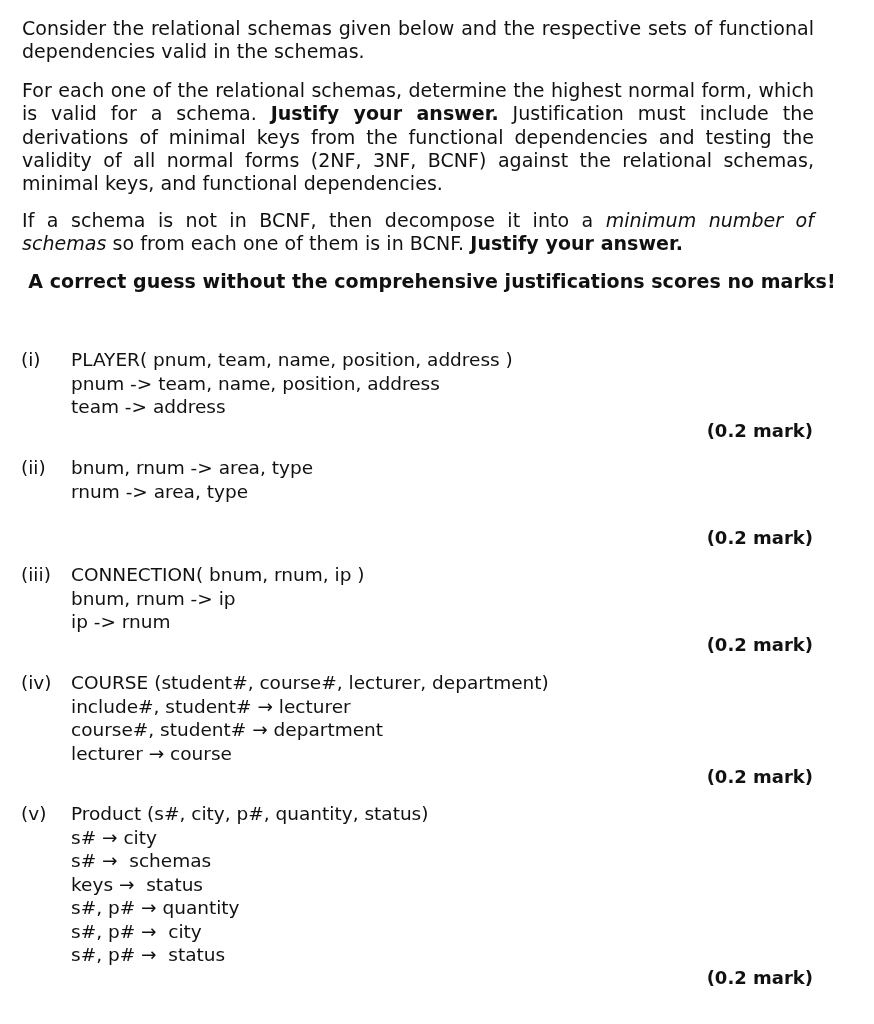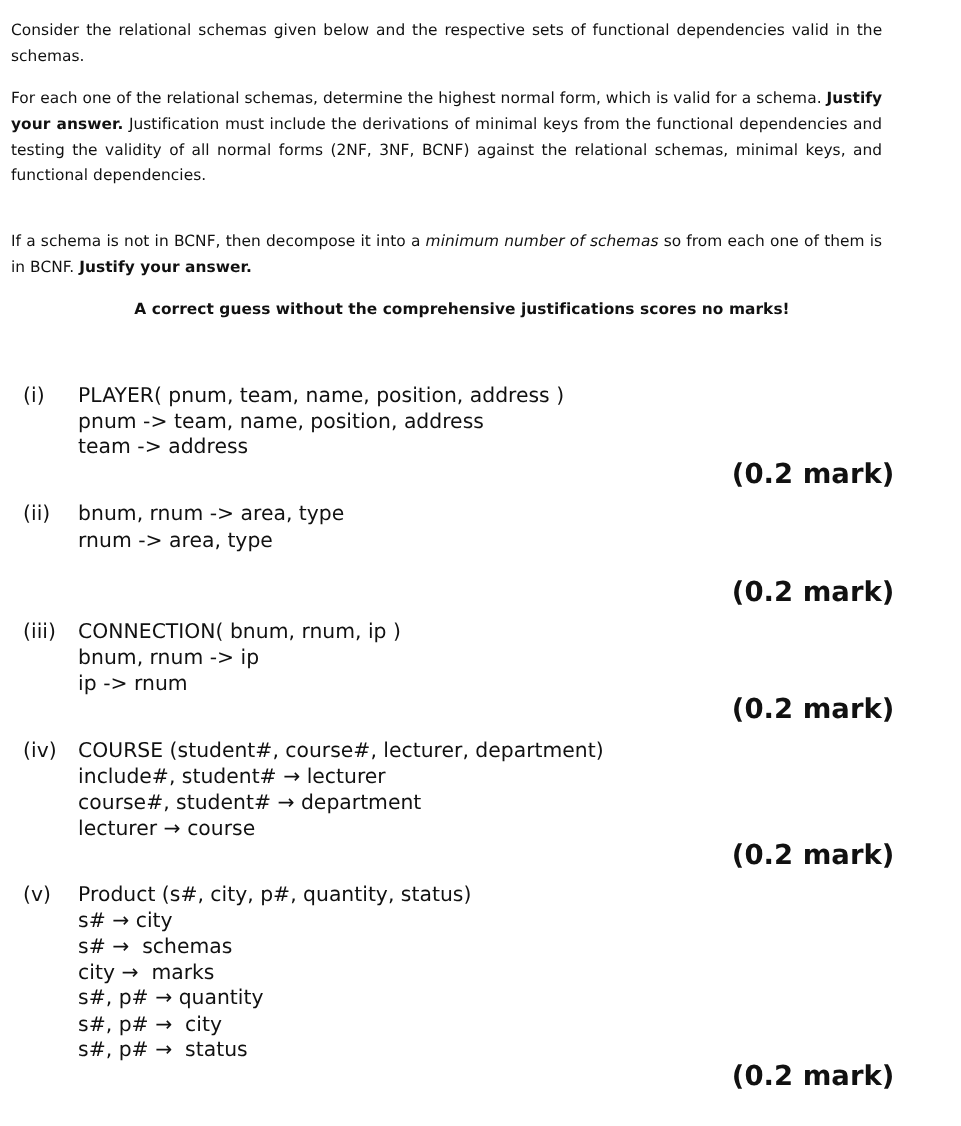--- a/index.html
+++ b/index.html
@@ -1,32 +1,32 @@
 <!DOCTYPE html>
 <html><head>
 <meta charset="utf-8">
 <style>
   html, body { margin: 0; padding: 0; background: #ffffff; }
   body {
     width: 874px; height: 1024px; position: relative; overflow: hidden;
     font-family: "DejaVu Sans", sans-serif; color: #111111;
   }
   .para {
-    position: absolute; left: 10px; width: 792px;
-    font-size: 14px; line-height: 23.3px; text-align: justify;
+    position: absolute; left: 22px; width: 792px;
+    font-size: 19px; line-height: 23.3px; text-align: justify;
     letter-spacing: 0.05px;
   }
   .para b { font-weight: bold; }
   .para i { font-style: italic; }
   .bold-line { font-weight: bold; text-align: left; width: 820px; }
   .q { position: absolute; left: 21px; width: 792px; font-size: 18.5px; line-height: 23.5px; }
   .q-num { position: absolute; left: 0; top: 0; }
   .q-body { position: absolute; left: 50px; top: 0; }
   .q-line { white-space: pre; display: block; }
-  .mark { position: absolute; right: 0; font-weight: bold; font-size: 25px; }
+  .mark { position: absolute; right: 0; font-weight: bold; font-size: 18px; }
 </style>
 </head>
 <body>
 
 <div class="para" style="top:17px;">
   <span>Consider the relational schemas given below and the respective sets of functional dependencies valid in the schemas.</span>
 </div>
 
 <div class="para" style="top:79px;">
   <span>For each one of the relational schemas, determine the highest normal form, which is valid for a schema. </span><b>Justify your answer.</b><span> Justification must include the derivations of minimal keys from the functional dependencies and testing the validity of all normal forms (2NF, 3NF, BCNF) against the relational schemas, minimal keys, and functional dependencies.</span>
@@ -77,19 +77,19 @@
   </div>
   <span class="mark" style="top:94px;">(0.2 mark)</span>
 </div>
 
 <div class="q" style="top:802px; height:200px;">
   <span class="q-num">(v)</span>
   <div class="q-body">
     <span class="q-line">Product (s#, city, p#, quantity, status)</span>
     <span class="q-line">s# → city</span>
     <span class="q-line">s# →  schemas</span>
-    <span class="q-line">city →  marks</span>
+    <span class="q-line">keys →  status</span>
     <span class="q-line">s#, p# → quantity</span>
     <span class="q-line">s#, p# →  city</span>
     <span class="q-line">s#, p# →  status</span>
   </div>
   <span class="mark" style="top:164px;">(0.2 mark)</span>
 </div>
 
 </body></html>

